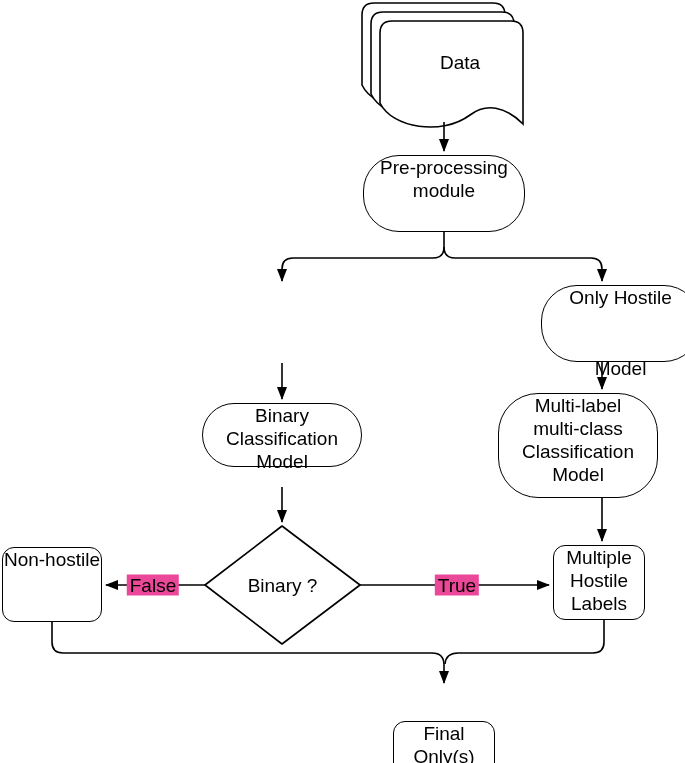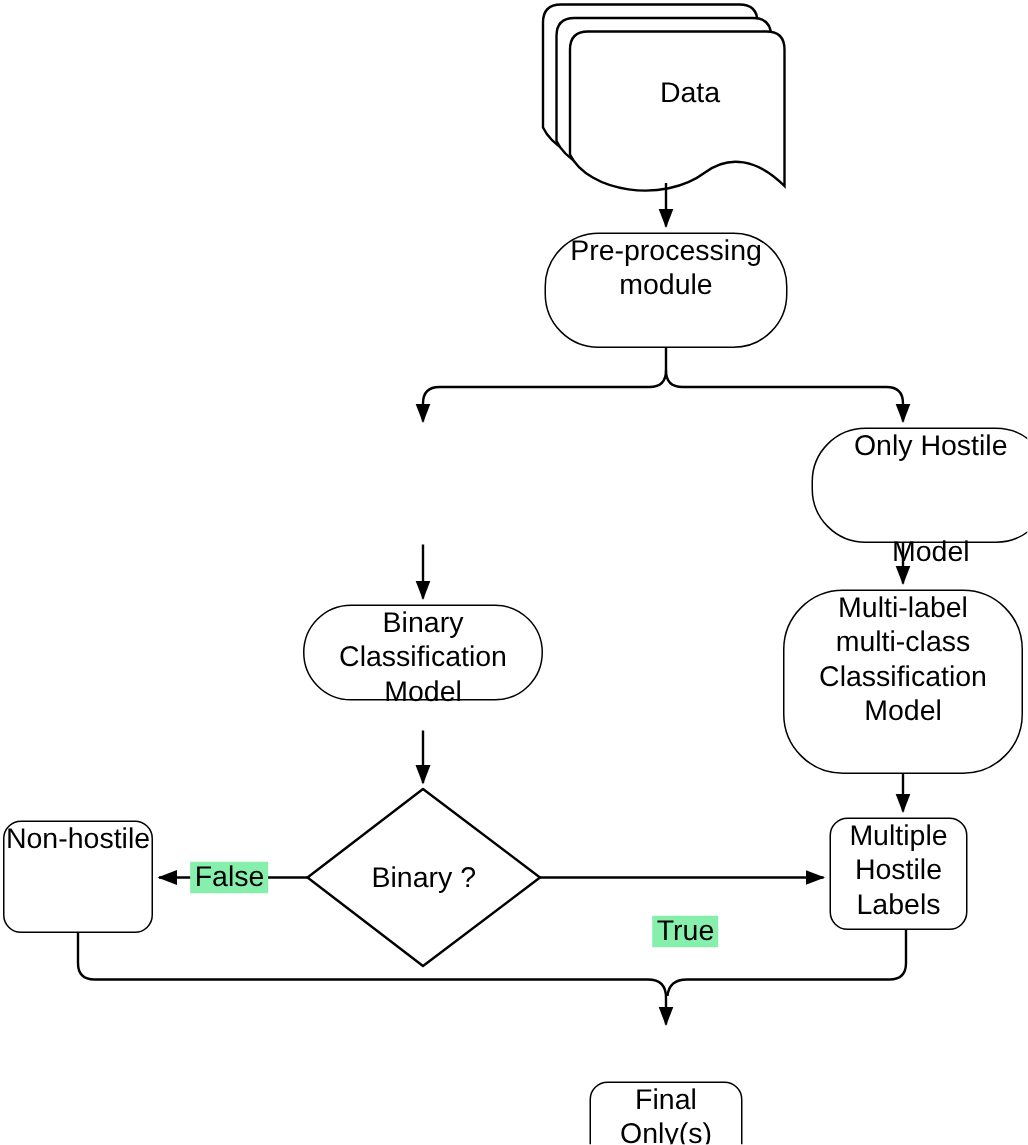--- a/index.html
+++ b/index.html
@@ -15,21 +15,21 @@
     text-align:center;font-size:19px;line-height:23px;
   }
   .big-round{border-radius:36px;}
   .small-round{border-radius:12px;}
   .float-label{
     position:absolute;display:flex;align-items:center;justify-content:center;
     text-align:center;font-size:19px;line-height:23px;
   }
   .edge-label{
     position:absolute;transform:translate(-50%,-50%);
-    background:#86efac;padding:0 3px;font-size:19px;line-height:21px;
+    background:#ec4899;padding:0 3px;font-size:19px;line-height:21px;
   }
 </style>
 </head>
 <body>
 
 <div class="canvas">
 
   <svg class="layer" width="685" height="763" viewBox="0 0 685 763">
     <defs>
       <marker id="arrow" markerUnits="userSpaceOnUse" markerWidth="15" markerHeight="12" refX="12" refY="5" orient="auto">
@@ -70,21 +70,21 @@
     <span>Only Hostile</span>
     <span>Model</span>
   </div>
 
   <div class="node big-round" style="left:202px;top:403px;width:160px;height:64px;">
     <span>Binary</span>
     <span>Classification</span>
     <span>Model</span>
   </div>
 
-  <div class="node big-round" style="left:522px;top:393px;width:160px;height:123px;border-radius:40px;">
+  <div class="node big-round" style="left:498px;top:393px;width:160px;height:105px;border-radius:40px;">
     <span>Multi-label</span>
     <span>multi-class</span>
     <span>Classification</span>
     <span>Model</span>
   </div>
 
   <div class="node small-round" style="left:2px;top:547px;width:100px;height:75px;">
     <span>Non-hostile</span>
   </div>
 
@@ -97,15 +97,15 @@
   <div class="node small-round" style="left:393px;top:721px;width:102px;height:62px;">
     <span>Final</span>
     <span>Only(s)</span>
   </div>
 
   <div class="float-label" style="left:381px;top:42px;width:158px;height:40px;">Data</div>
 
   <div class="float-label" style="left:205px;top:527px;width:155px;height:116px;">Binary ?</div>
 
   <div class="edge-label" style="left:153px;top:585px;">False</div>
-  <div class="edge-label" style="left:457px;top:585px;margin-top:36px;">True</div>
+  <div class="edge-label" style="left:457px;top:585px;">True</div>
 
 </div>
 
 </body></html>

